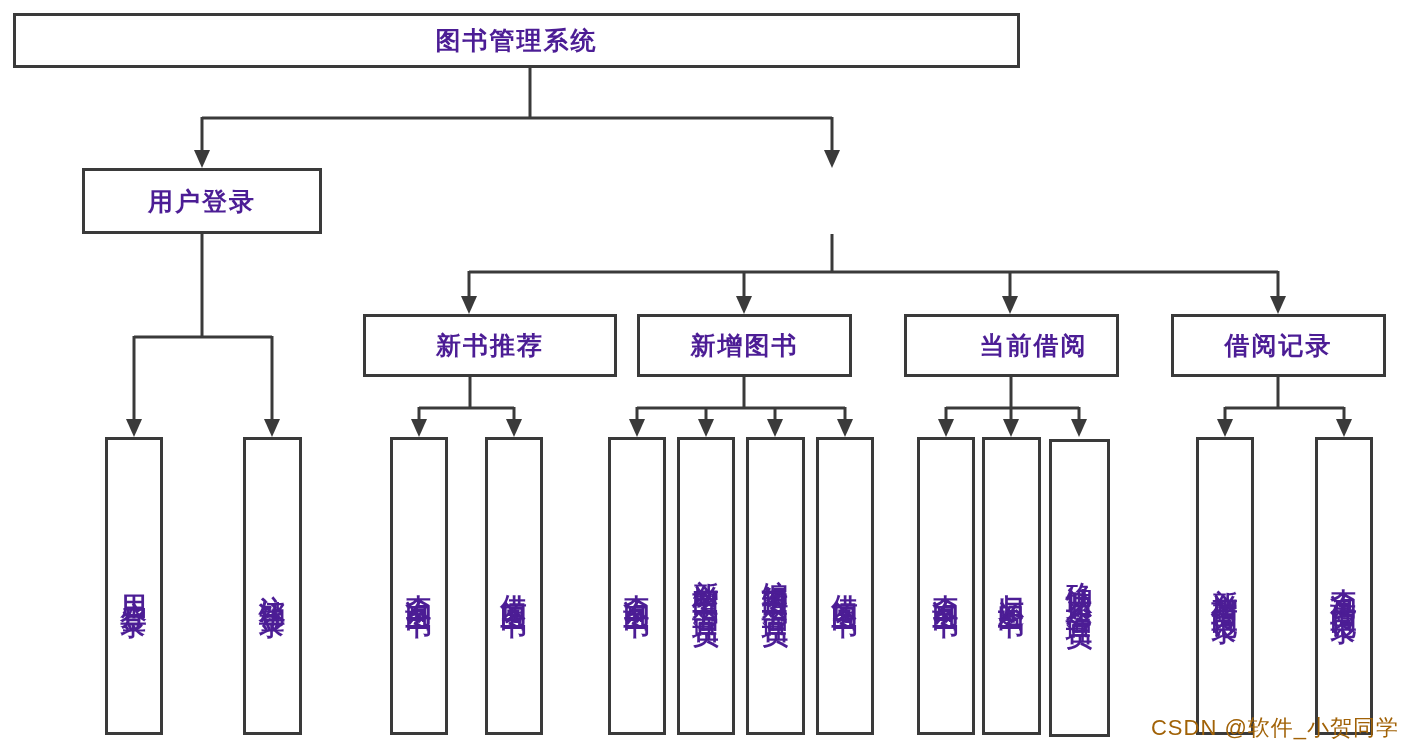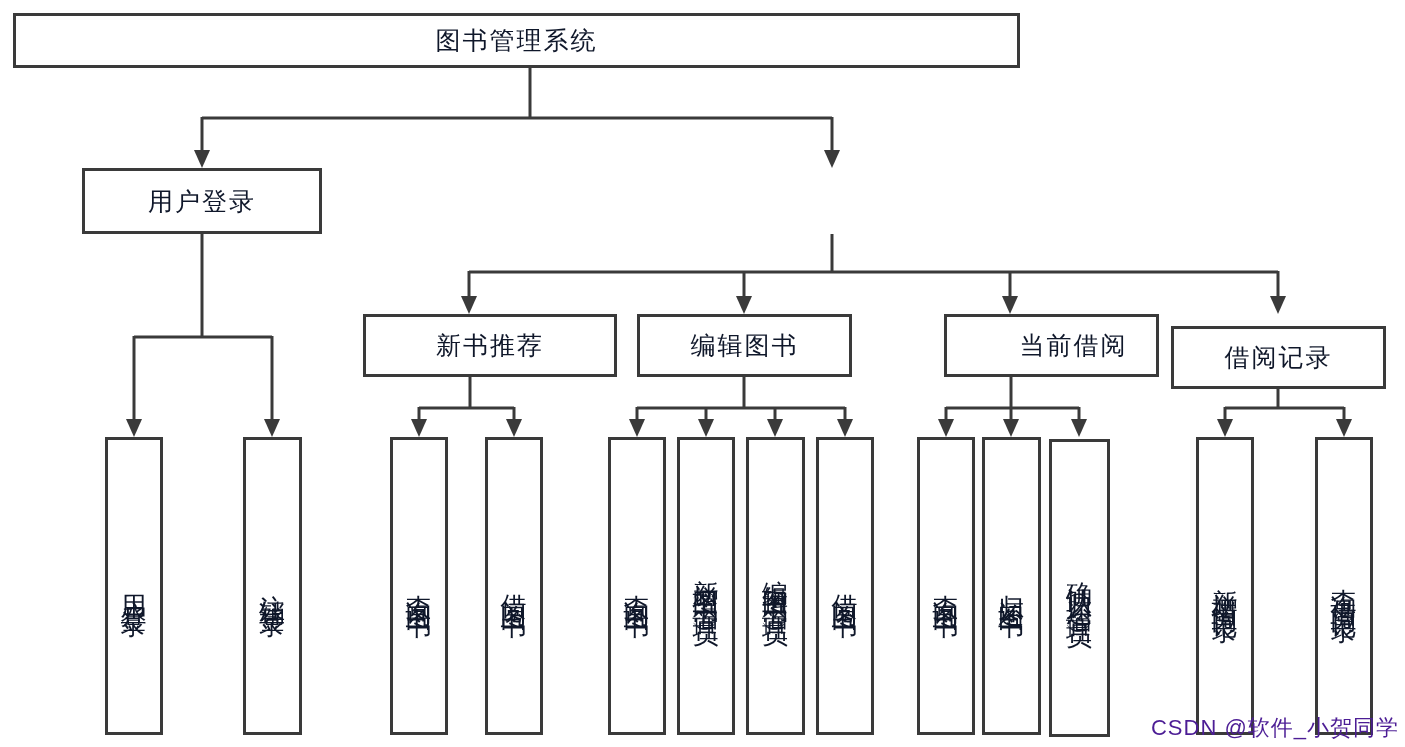--- a/index.html
+++ b/index.html
@@ -19,42 +19,43 @@
   }
   .node {
     position: absolute;
     box-sizing: border-box;
     border: 3px solid #3a3a3a;
     background: #ffffff;
     display: flex;
     align-items: center;
     justify-content: center;
     z-index: 2;
-    color: #0f172a;
+    color: #4c1d95;
+    font-weight: bold;
   }
   .hlabel {
     font-size: 25px;
     letter-spacing: 2px;
     white-space: nowrap;
   }
   .vbox .vlabel {
     writing-mode: vertical-rl;
     text-orientation: mixed;
     font-size: 26px;
     letter-spacing: 6px;
     line-height: 1;
     white-space: nowrap;
   }
   #watermark {
     position: absolute;
     right: 6px;
     bottom: 4px;
     z-index: 5;
     font-size: 22px;
-    color: #4c1d95;
+    color: #a16207;
     letter-spacing: 1px;
     white-space: nowrap;
   }
 </style>
 </head>
 <body>
 
 <div id="stage">
 
   <svg id="connectors" viewBox="0 0 1405 747" xmlns="http://www.w3.org/2000/svg">
@@ -128,26 +129,26 @@
   </div>
 
   <div class="node" style="left:82px; top:168px; width:240px; height:66px;">
     <span class="hlabel">用户登录</span>
   </div>
 
   <div class="node" style="left:363px; top:314px; width:254px; height:63px;">
     <span class="hlabel">新书推荐</span>
   </div>
   <div class="node" style="left:637px; top:314px; width:215px; height:63px;">
-    <span class="hlabel">编辑图书</span>
+    <span class="hlabel">新增图书</span>
   </div>
-  <div class="node" style="left:944px; top:314px; width:215px; height:63px;padding-left:44px;">
+  <div class="node" style="left:904px; top:314px; width:215px; height:63px;padding-left:44px;">
     <span class="hlabel">当前借阅</span>
   </div>
-  <div class="node" style="left:1171px; top:314px; width:215px; height:63px;margin-top:12px;">
+  <div class="node" style="left:1171px; top:314px; width:215px; height:63px;">
     <span class="hlabel">借阅记录</span>
   </div>
 
   <div class="node vbox" style="left:105px; top:437px; width:58px; height:298px;">
     <span class="vlabel">用户登录</span>
   </div>
   <div class="node vbox" style="left:243px; top:437px; width:59px; height:298px;">
     <span class="vlabel">注销登录</span>
   </div>
 

